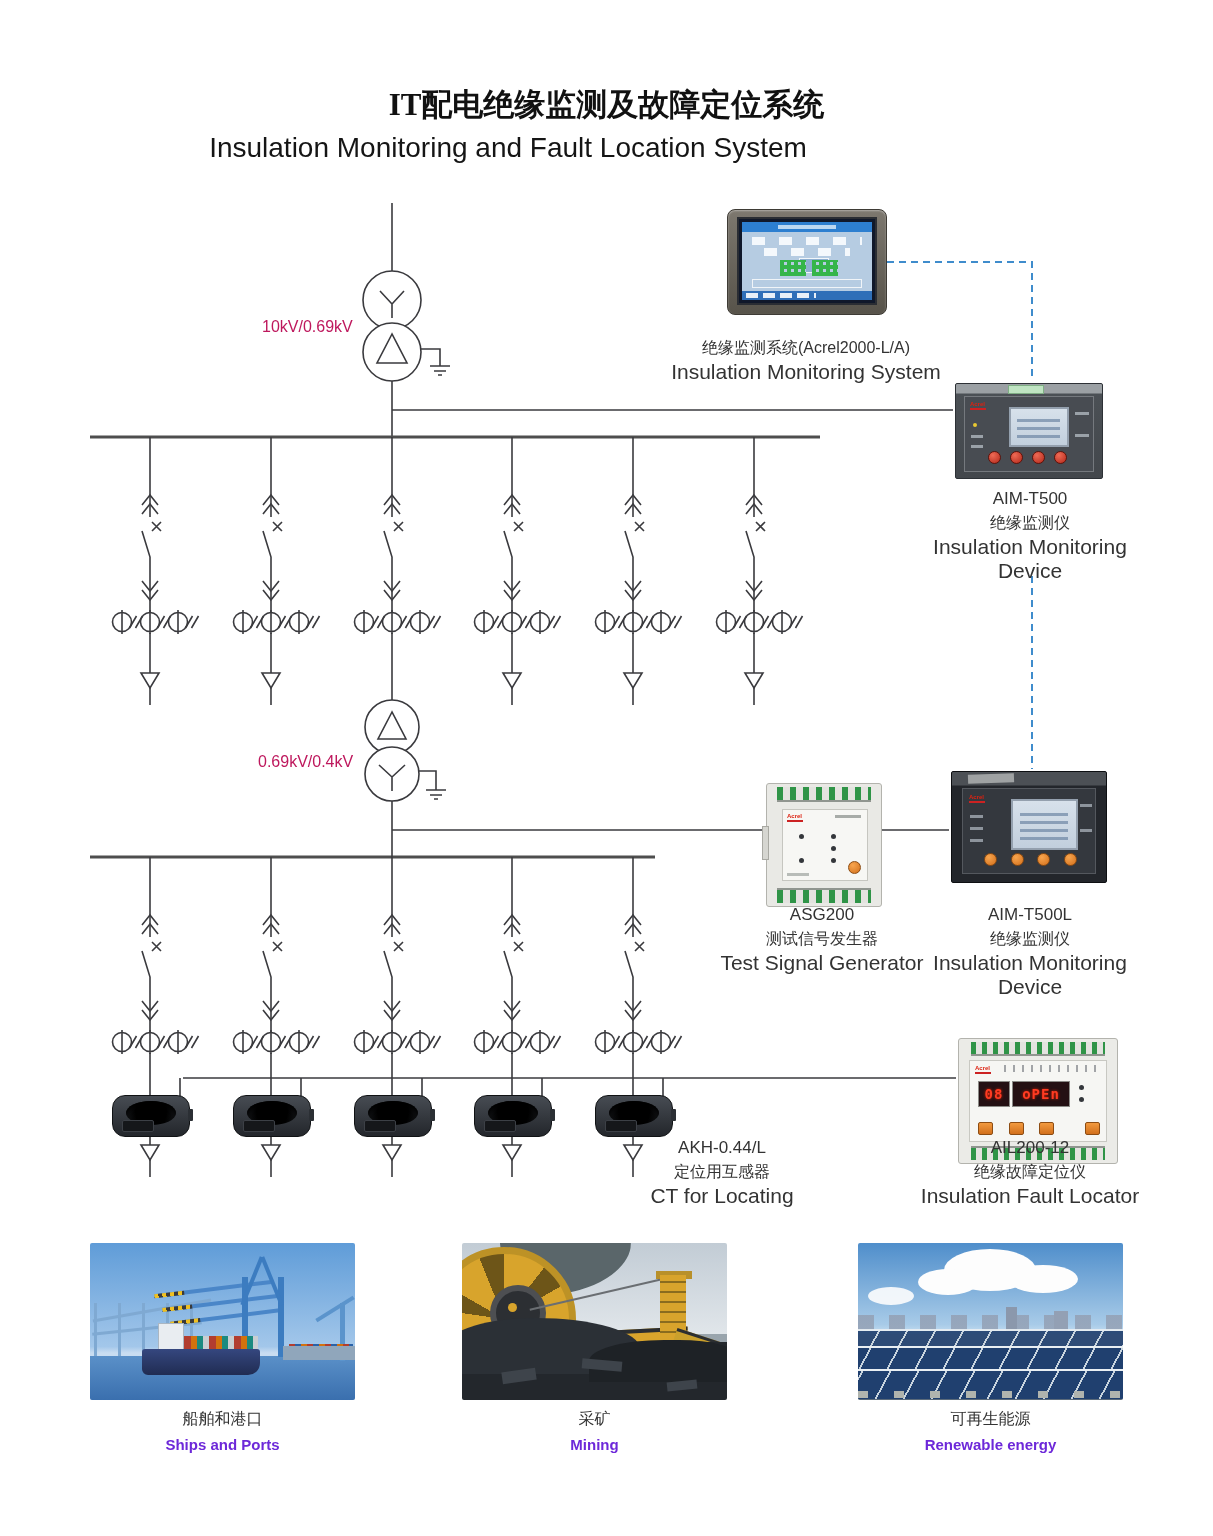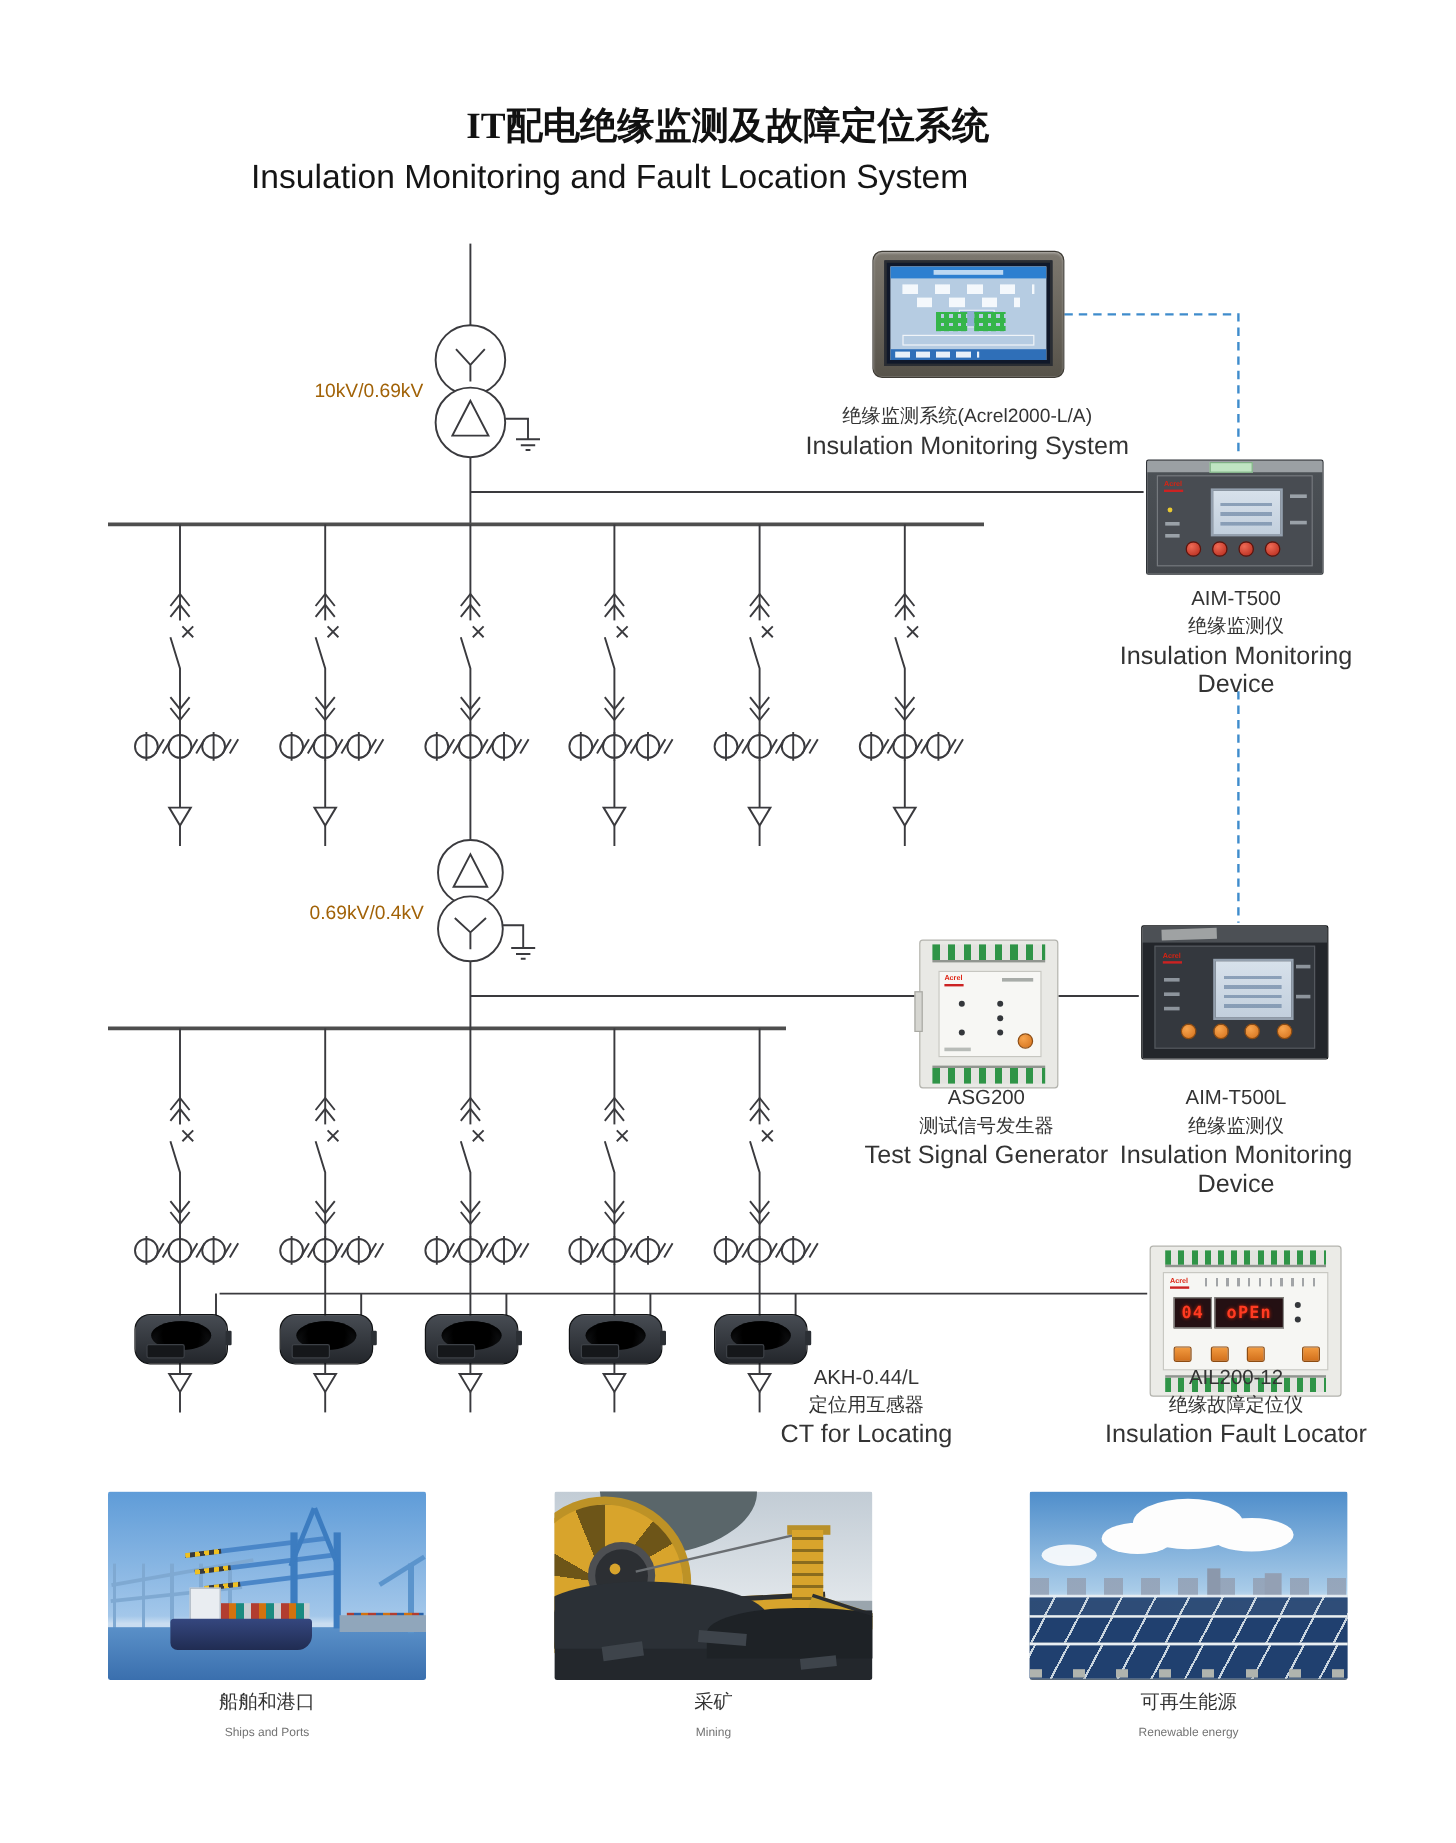--- a/index.html
+++ b/index.html
@@ -6,28 +6,28 @@
   .page{position:relative;width:1213px;height:1536px;background:#fff;overflow:hidden;
         font-family:"Liberation Sans",sans-serif;color:#3a3a3a;}
   
   .title-zh{position:absolute;left:0;top:84px;width:1213px;text-align:center;margin:0;
             font-family:"Liberation Serif",serif;font-weight:bold;font-size:31px;color:#111;white-space:nowrap;}
   .title-en{position:absolute;left:0;top:132px;width:1016px;text-align:center;margin:0;
             font-size:28px;font-weight:400;color:#151515;white-space:nowrap;}
   
   svg.diagram{position:absolute;left:0;top:0;z-index:1;}
   
-  .tlabel{position:absolute;font-size:16px;color:#a16207;white-space:nowrap;z-index:3;}
+  .tlabel{position:absolute;font-size:16px;color:#be185d;white-space:nowrap;z-index:3;}
   .plabel{position:absolute;text-align:center;z-index:3;line-height:24px;color:#333;}
   .plabel .lm{font-size:17px;}
   .plabel .lz{font-size:16px;}
   .plabel .le{font-size:21px;}
   .applabel{position:absolute;width:265px;text-align:center;z-index:3;line-height:26px;color:#333;}
   .applabel .lz{font-size:16px;}
-  .applabel .le{font-size:10px;color:#737373;}
+  .applabel .le{font-size:15px;color:#6d28d9;font-weight:bold;}
   
   .dev{position:absolute;z-index:2;}
   .logo-red{position:absolute;font-size:6px;font-weight:bold;color:#d21;line-height:6px;}
   .logo-red:after{content:"";display:block;width:16px;height:2px;background:#c22;margin-top:1px;}
   
   .hmi{left:727px;top:209px;width:158px;height:104px;border-radius:8px;
        background:linear-gradient(180deg,#7d786f,#57534a);border:1px solid #3e3b35;
        box-shadow:inset 0 1px 2px rgba(255,255,255,.4);}
   .hmi-screen{position:absolute;left:9px;top:7px;right:9px;bottom:9px;background:#10182a;border:2px solid #2a2d33;}
   .hmi-ui{position:absolute;left:3px;top:3px;right:3px;bottom:3px;background:#b6cce2;overflow:hidden;}
@@ -314,21 +314,21 @@
         <span class="btn-org"></span>
       </div>
     </div>
   </div>
 
   <div class="dev ail">
     <div class="term t"></div>
     <div class="ail-panel">
       <div class="logo-red" style="left:5px;top:4px">Acrel</div>
       <div class="ail-ticks"></div>
-      <div class="seg" style="left:8px;width:30px">04</div>
+      <div class="seg" style="left:8px;width:30px">08</div>
       <div class="seg" style="left:42px;width:56px">oPEn</div>
       <div class="dot" style="right:22px;top:24px;width:5px;height:5px;background:#34373b"></div>
       <div class="dot" style="right:22px;top:36px;width:5px;height:5px;background:#34373b"></div>
       <div class="btnrow" style="left:8px;width:76px;bottom:6px">
         <span class="btn-sq"></span>
         <span class="btn-sq"></span>
         <span class="btn-sq"></span>
       </div>
       <div style="position:absolute;right:6px;bottom:6px">
           <span class="btn-sq" style="display:block"></span>

